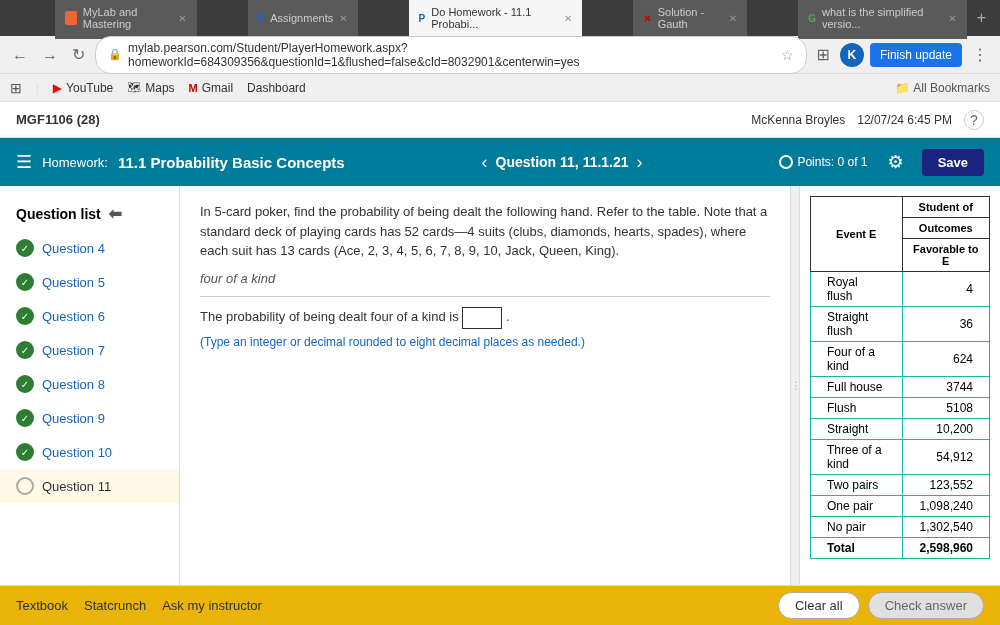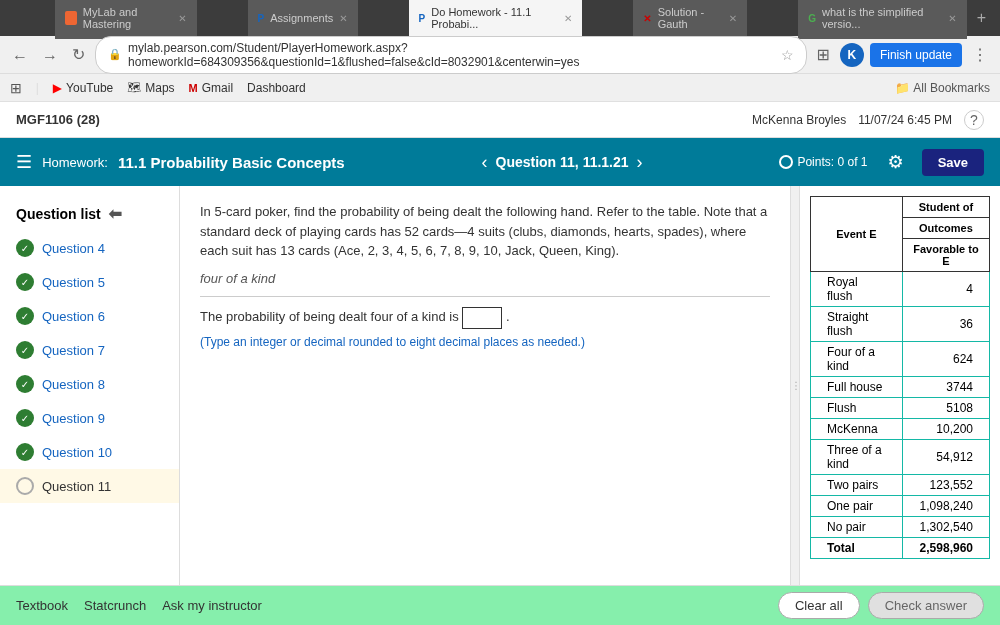--- a/index.html
+++ b/index.html
@@ -69,21 +69,21 @@
     
     .table-area { width: 200px; padding: 10px; overflow-y: auto; }
     .prob-table { border-collapse: collapse; font-size: 12px; width: 100%; }
     .prob-table th { background: white; border: 1px solid #333; padding: 4px 6px; text-align: center; font-weight: bold; font-size: 11px; }
     .prob-table td { border: 1px solid #14b8a6; padding: 3px 16px; font-size: 12px; }
     .prob-table td:first-child { text-align: left; }
     .prob-table td:last-child { text-align: right; }
     .prob-table tr.total-row td { font-weight: bold; }
 
     
-    .footer { background: #86efac; border-top: 1px solid #ddd; height: 40px; display: flex; align-items: center; padding: 0 16px; justify-content: space-between; }
+    .footer { background: #eab308; border-top: 1px solid #ddd; height: 40px; display: flex; align-items: center; padding: 0 16px; justify-content: space-between; }
     .footer-left { display: flex; gap: 16px; }
     .footer-btn { background: none; border: none; font-size: 13px; color: #333; cursor: pointer; font-weight: 500; }
     .footer-right { display: flex; gap: 8px; }
     .clear-all-btn { background: white; border: 1px solid #aaa; border-radius: 16px; padding: 5px 16px; font-size: 13px; cursor: pointer; color: #333; }
     .check-answer-btn { background: #e0e0e0; border: 1px solid #aaa; border-radius: 16px; padding: 5px 16px; font-size: 13px; cursor: pointer; color: #666; }
 
     
     .drag-handle { width: 10px; background: #f0f0f0; border-left: 1px solid #ddd; border-right: 1px solid #ddd; cursor: col-resize; display: flex; align-items: center; justify-content: center; }
     .drag-dots { color: #aaa; font-size: 10px; letter-spacing: -2px; }
   </style>
@@ -155,21 +155,21 @@
   <span class="bm-bookmarks">
     <span>📁</span>
     <span>All Bookmarks</span>
   </span>
 </div>
 
 <div class="app-header">
   <span class="app-course">MGF1106 (28)</span>
   <div style="display:flex;align-items:center;gap:12px;">
     <span class="app-user">McKenna Broyles</span>
-    <span class="app-user">11/07/24 6:45 PM</span>
+    <span class="app-user">12/07/24 6:45 PM</span>
     <span class="app-help">?</span>
   </div>
 </div>
 
 <div class="hw-header">
   <span class="hw-menu-icon">☰</span>
   <span style="font-size:13px;">Homework:</span>
   <span class="hw-title">11.1 Probability Basic Concepts</span>
   <div class="hw-nav">
     <button class="hw-nav-btn">‹</button>
@@ -272,21 +272,21 @@
         </tr>
         <tr>
           <td>Full house</td>
           <td>3744</td>
         </tr>
         <tr>
           <td>Flush</td>
           <td>5108</td>
         </tr>
         <tr>
-          <td>McKenna</td>
+          <td>Straight</td>
           <td>10,200</td>
         </tr>
         <tr>
           <td>Three of a kind</td>
           <td>54,912</td>
         </tr>
         <tr>
           <td>Two pairs</td>
           <td>123,552</td>
         </tr>

